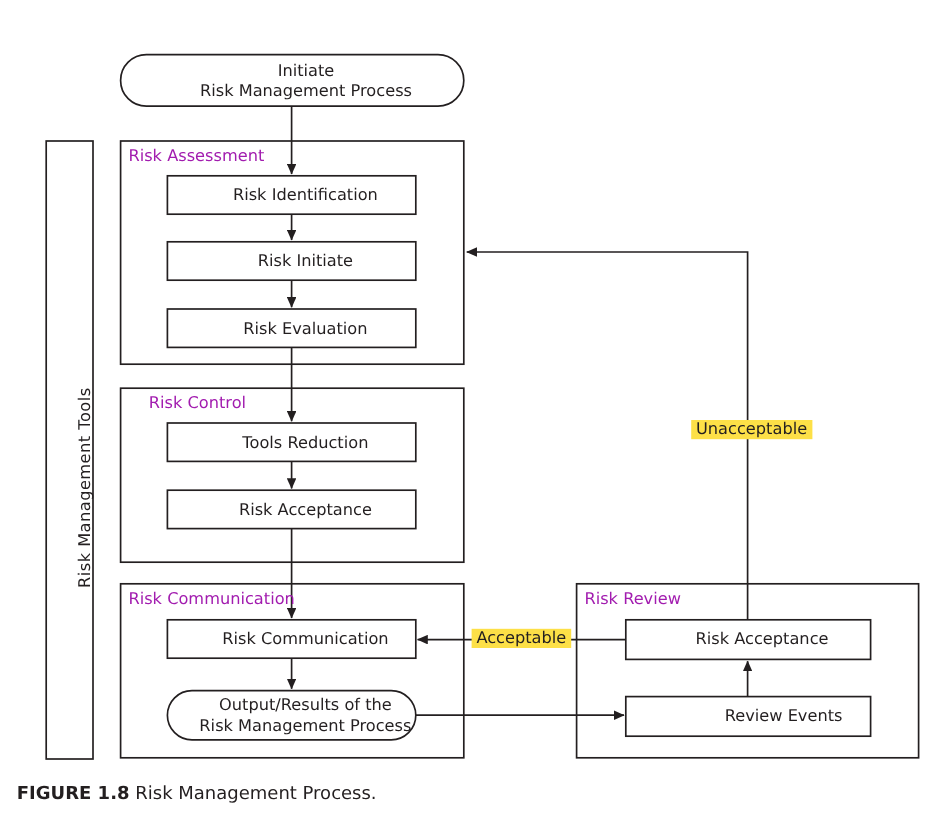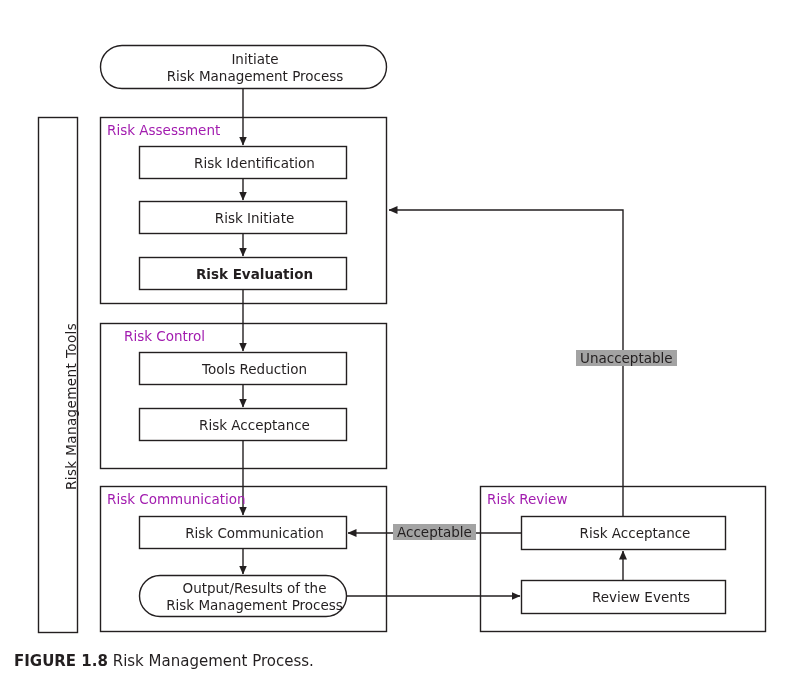--- a/index.html
+++ b/index.html
@@ -23,21 +23,21 @@
   .group-title{
     position:absolute;
     font-size:13.5px;
     color:#a21caf;
     white-space:nowrap;
   }
   .edge-label{
     position:absolute;
     font-size:13.5px;
     color:#231f20;
-    background:#a3a3a3;
+    background:#fde047;
     padding:0 4px;
     white-space:nowrap;
   }
   .tools-label{
     position:absolute;
     font-size:13.5px;
     color:#231f20;
     white-space:nowrap;
     transform-origin:0 0;
     letter-spacing:0.4px;
@@ -108,33 +108,33 @@
 </svg>
 
 <div class="tools-label" style="left:63px; top:490px; transform:rotate(-90deg);">Risk Management Tools</div>
 
 <div class="node-label" style="left:101px; top:46px; width:286px; height:43px;">Initiate
 Risk Management Process</div>
 
 <div class="group-title" style="left:107px; top:122px;">Risk Assessment</div>
 <div class="node-label" style="left:140px; top:147px; width:207px; height:32px;">Risk Identification</div>
 <div class="node-label" style="left:140px; top:202px; width:207px; height:32px;">Risk Initiate</div>
-<div class="node-label" style="left:140px; top:258px; width:207px; height:32px;font-weight:bold;">Risk Evaluation</div>
+<div class="node-label" style="left:140px; top:258px; width:207px; height:32px;">Risk Evaluation</div>
 
 <div class="group-title" style="left:124px; top:328px;">Risk Control</div>
 <div class="node-label" style="left:140px; top:353px; width:207px; height:32px;">Tools Reduction</div>
 <div class="node-label" style="left:140px; top:409px; width:207px; height:32px;">Risk Acceptance</div>
 
 <div class="group-title" style="left:107px; top:491px;">Risk Communication</div>
 <div class="node-label" style="left:140px; top:517px; width:207px; height:32px;">Risk Communication</div>
 <div class="node-label" style="left:140px; top:576px; width:207px; height:41px;">Output/Results of the
 Risk Management Process</div>
 
 <div class="group-title" style="left:487px; top:491px;">Risk Review</div>
 <div class="node-label" style="left:522px; top:517px; width:204px; height:33px;">Risk Acceptance</div>
-<div class="node-label" style="left:528px; top:581px; width:204px; height:33px;">Review Events</div>
+<div class="node-label" style="left:540px; top:581px; width:204px; height:33px;">Review Events</div>
 
 <div class="edge-label" style="left:576px; top:350px;">Unacceptable</div>
 <div class="edge-label" style="left:393px; top:524px;">Acceptable</div>
 
 <div id="caption">
   <span class="cap-bold">FIGURE 1.8</span><span>&nbsp;</span><span class="cap-rest">Risk Management Process.</span>
 </div>
 
 </body></html>

